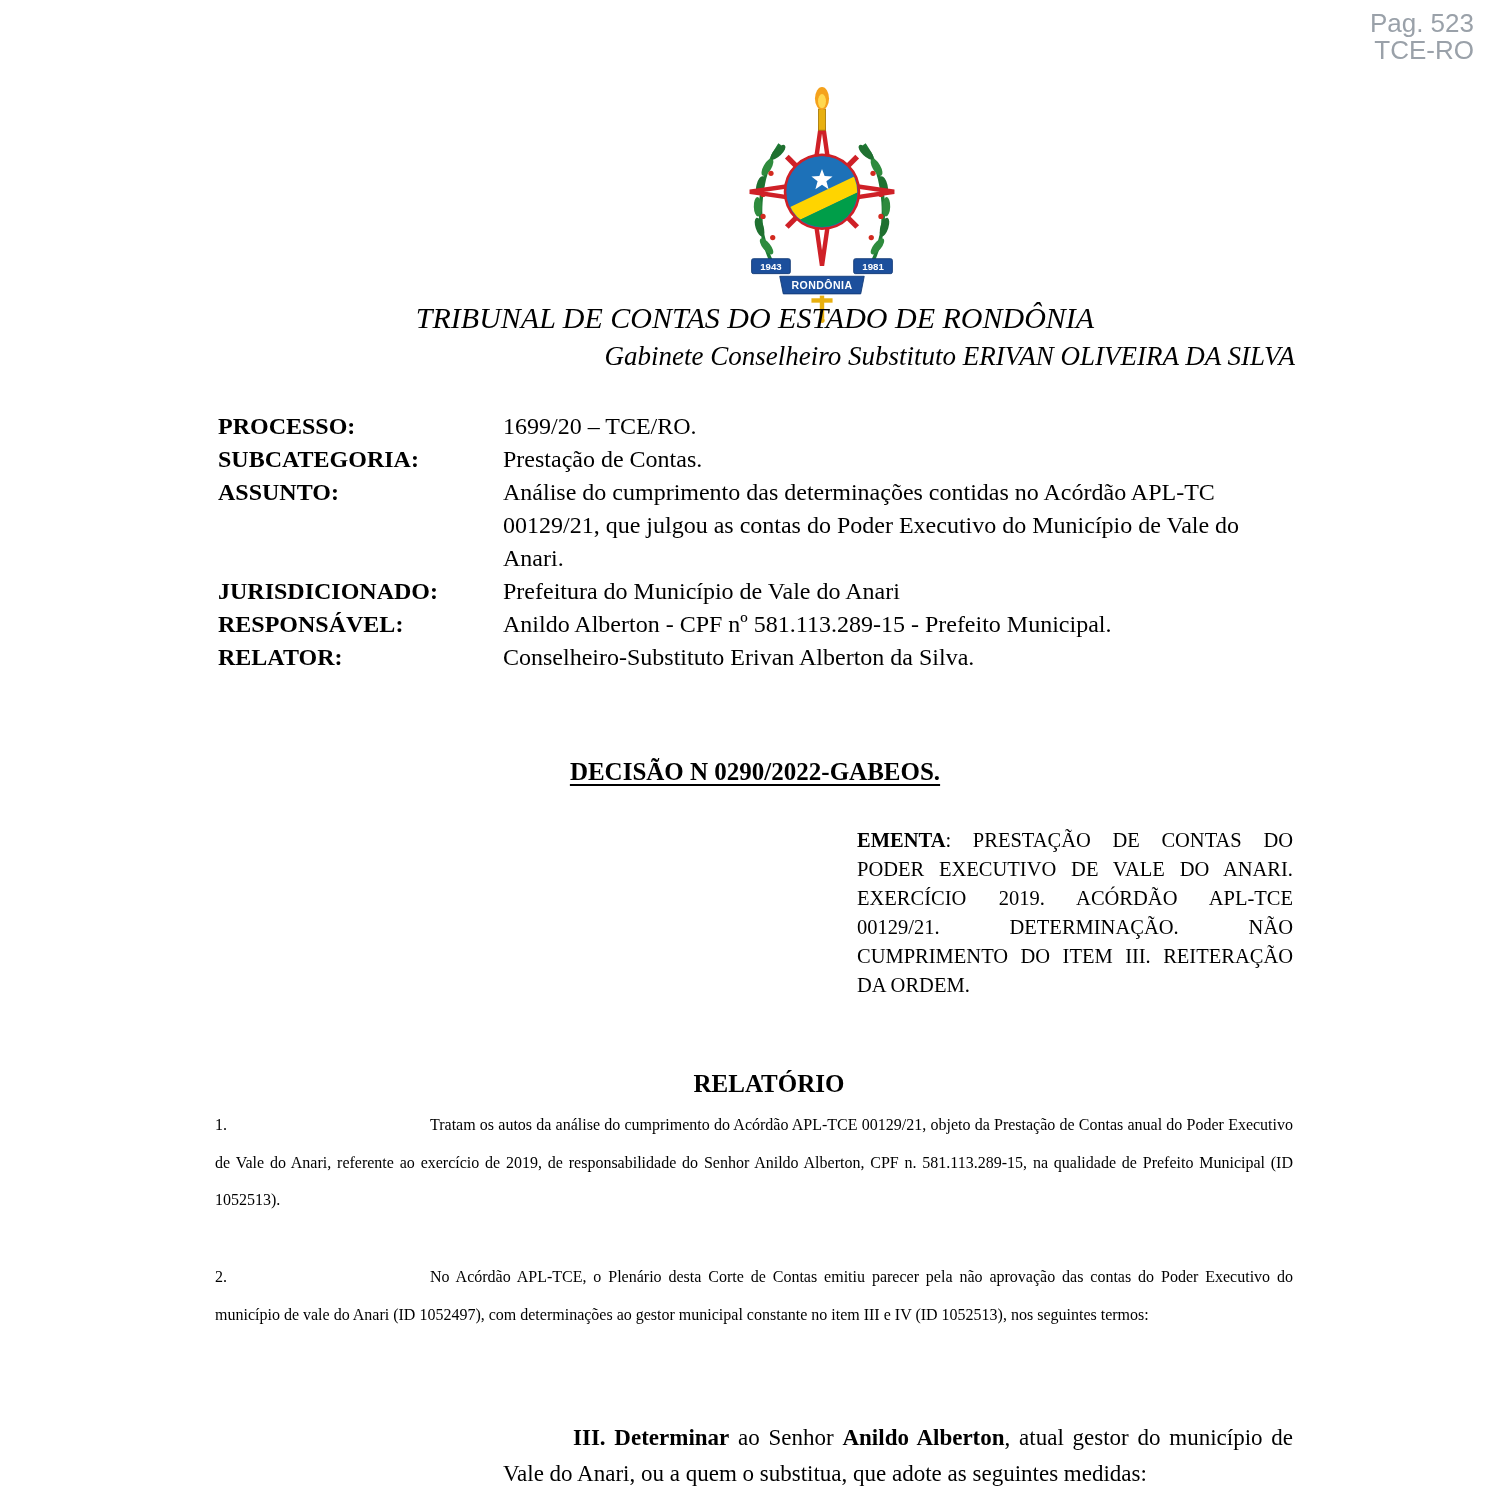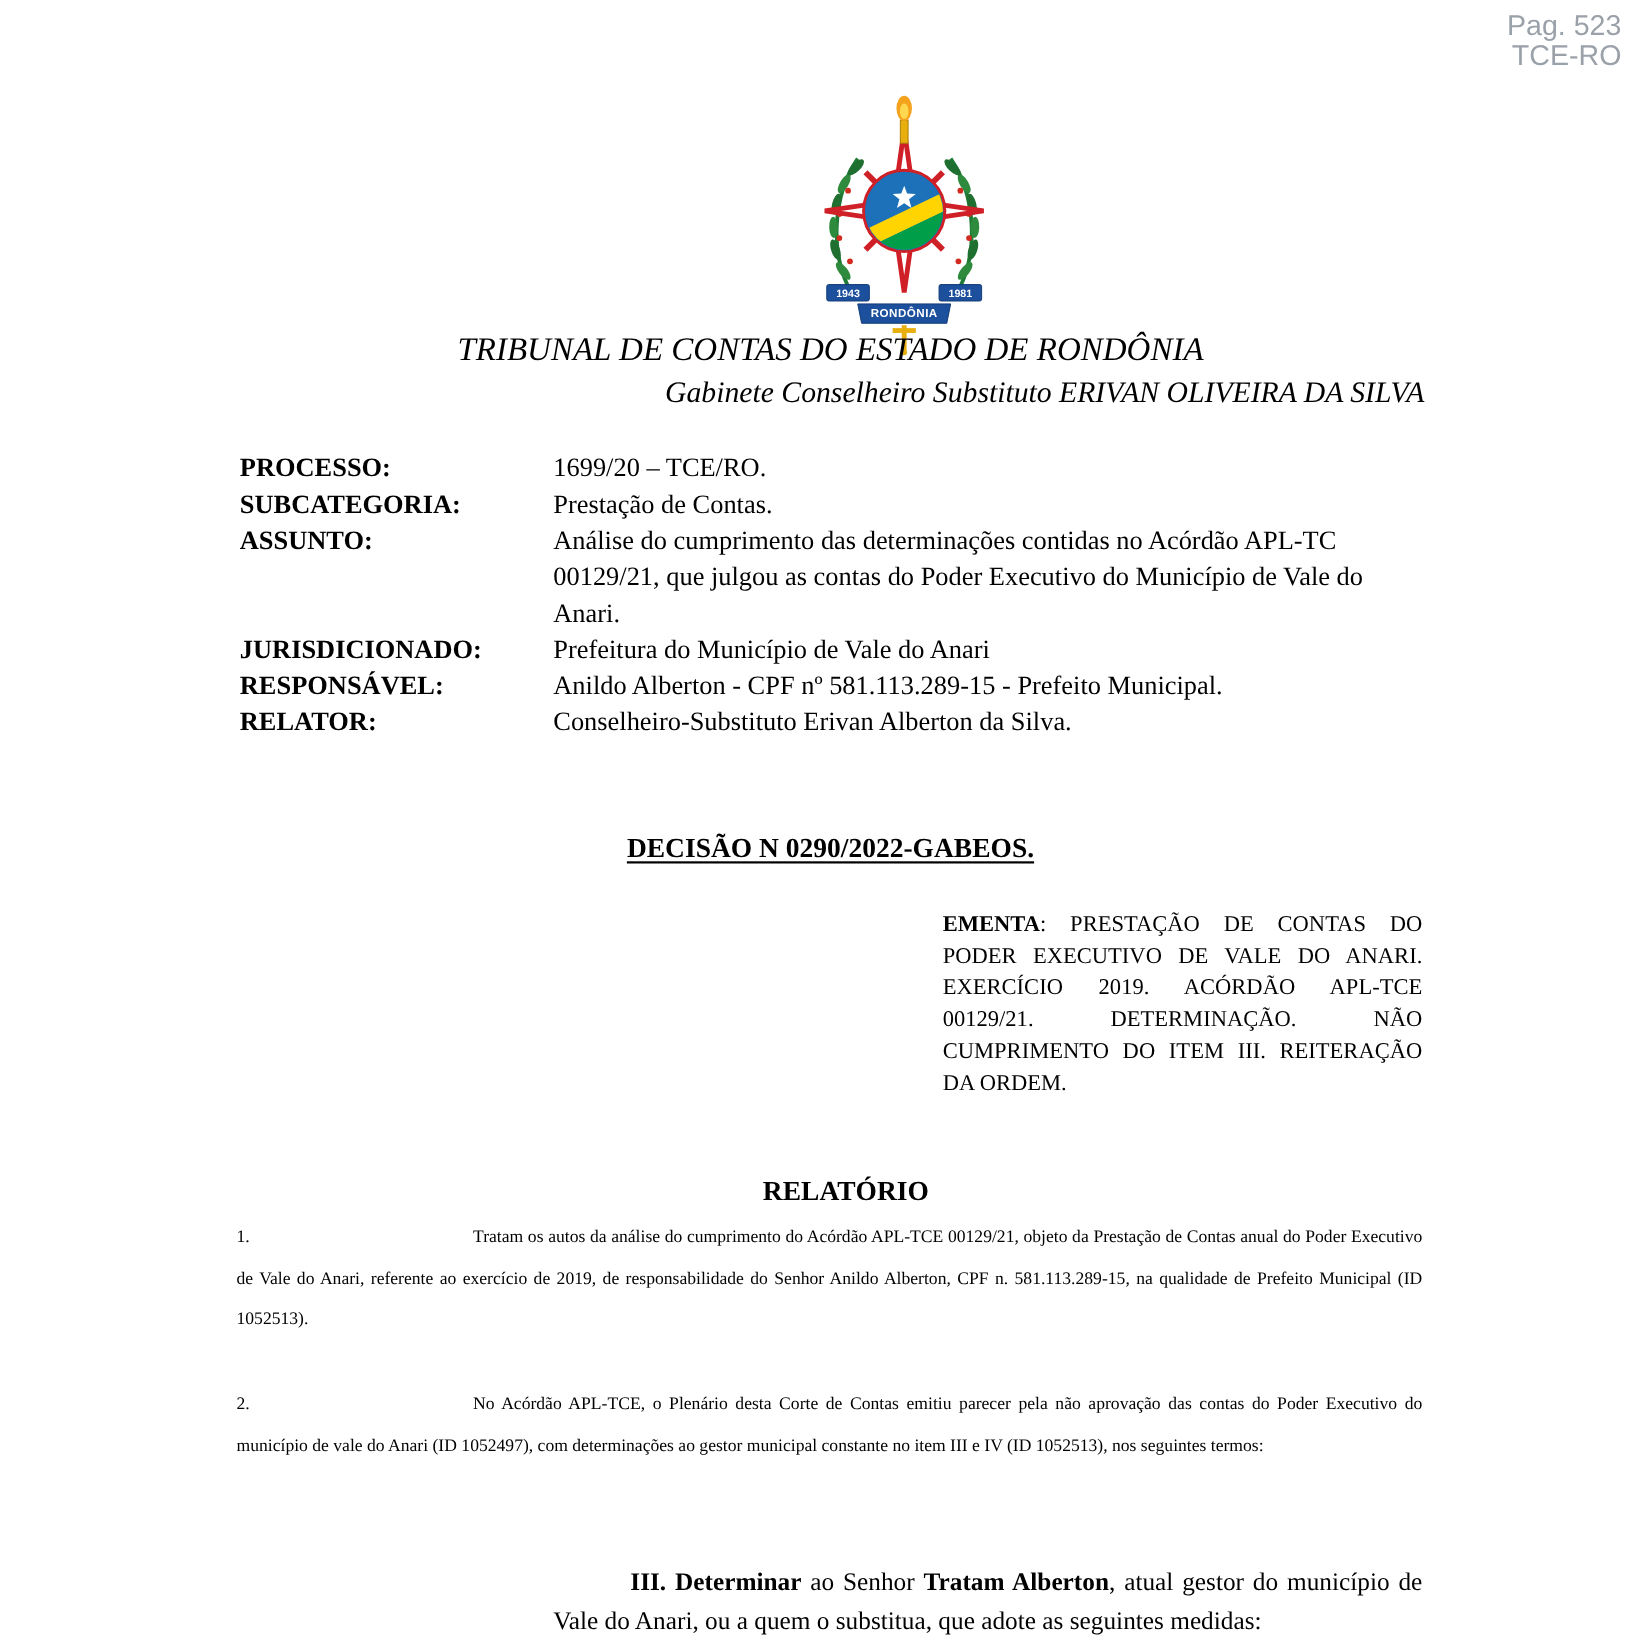--- a/index.html
+++ b/index.html
@@ -177,16 +177,16 @@
 
   <div class="para p1">
     <span class="para-num">1.</span><span>Tratam os autos da análise do cumprimento do Acórdão APL-TCE 00129/21, objeto da Prestação de Contas anual do Poder Executivo de Vale do Anari, referente ao exercício de 2019, de responsabilidade do Senhor Anildo Alberton, CPF n. 581.113.289-15, na qualidade de Prefeito Municipal (ID 1052513).</span>
   </div>
 
   <div class="para p2">
     <span class="para-num">2.</span><span>No Acórdão APL-TCE, o Plenário desta Corte de Contas emitiu parecer pela não aprovação das contas do Poder Executivo do município de vale do Anari (ID 1052497), com determinações ao gestor municipal constante no item III e IV (ID 1052513), nos seguintes termos:</span>
   </div>
 
   <div class="quote">
-    <span class="b">III. Determinar</span><span> ao Senhor </span><span class="b">Tratam Alberton</span><span>, atual gestor do município de Vale do Anari, ou a quem o substitua, que adote as seguintes medidas:</span>
+    <span class="b">III. Determinar</span><span> ao Senhor </span><span class="b">Anildo Alberton</span><span>, atual gestor do município de Vale do Anari, ou a quem o substitua, que adote as seguintes medidas:</span>
   </div>
 
 </div>
 
 </body></html>

